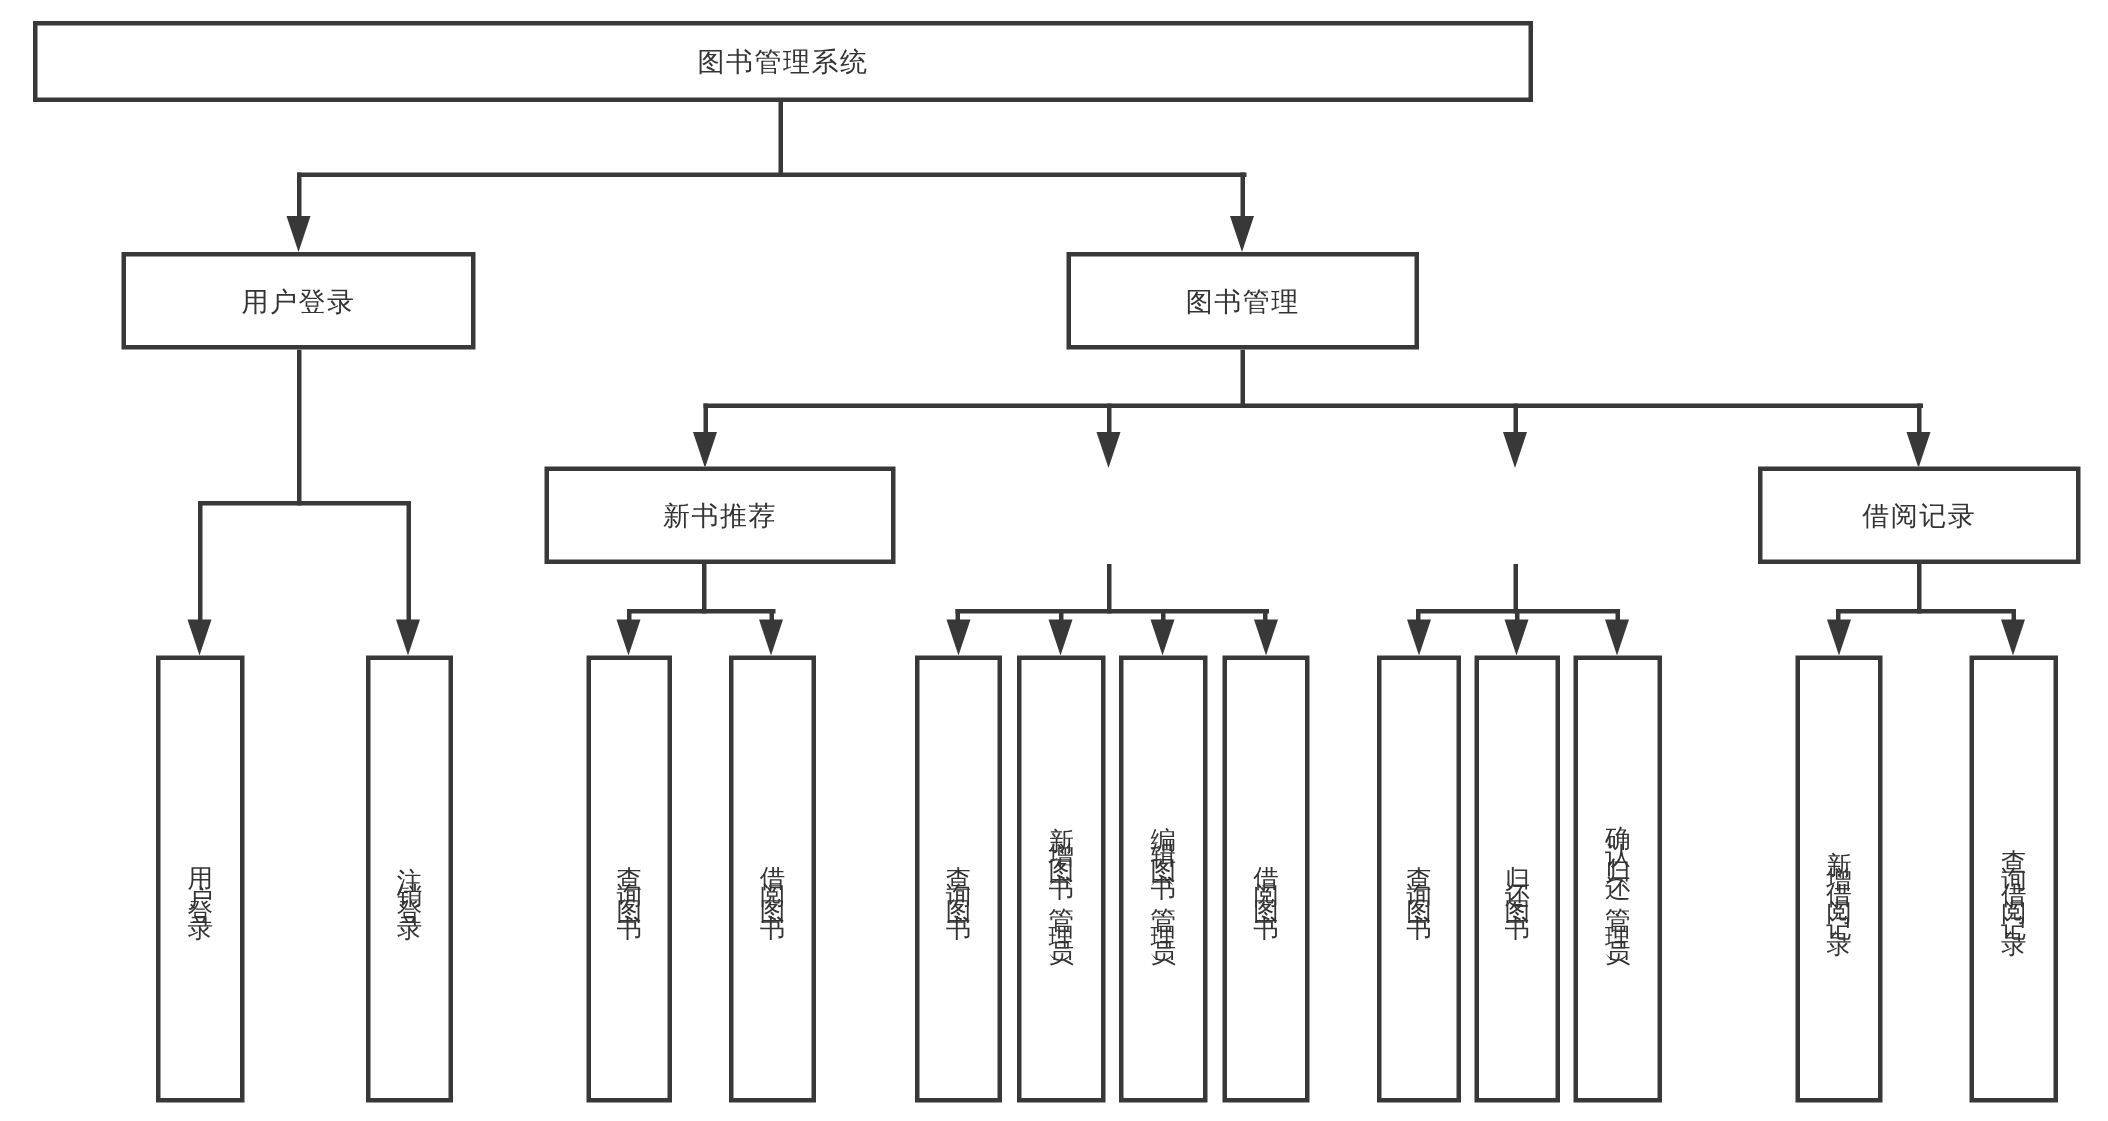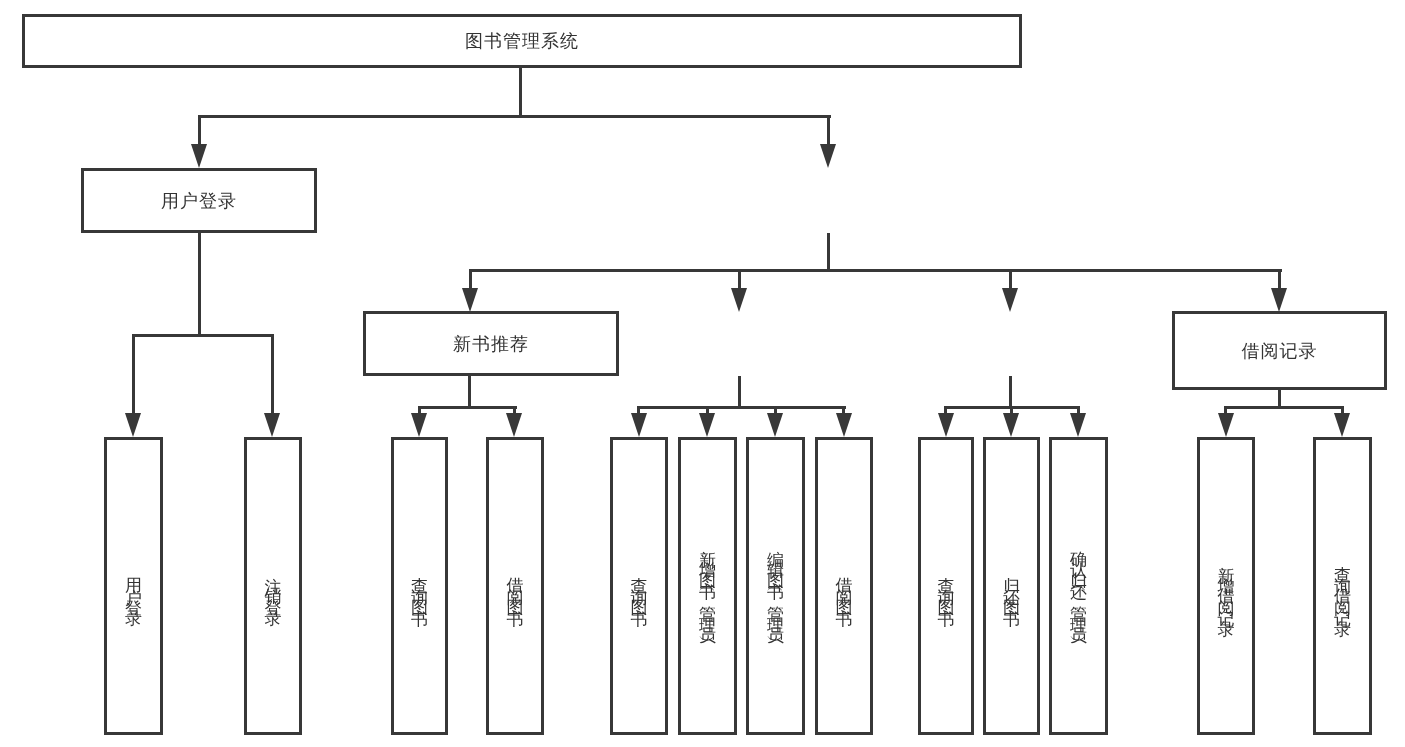--- a/index.html
+++ b/index.html
@@ -65,25 +65,28 @@
 
 <div class="canvas">
 
   <div class="box" style="left:22px;top:14px;width:1000px;height:54px;">
     <span class="hlabel">图书管理系统</span>
   </div>
 
   <div class="box" style="left:81px;top:168px;width:236px;height:65px;">
     <span class="hlabel">用户登录</span>
   </div>
+  <div class="box" style="left:711px;top:168px;width:235px;height:65px;">
+    <span class="hlabel">图书管理</span>
+  </div>
 
-  <div class="box" style="left:363px;top:311px;width:256px;height:65px;">
+  <div class="box" style="left:363px;top:311px;width:234px;height:65px;">
     <span class="hlabel">新书推荐</span>
   </div>
-  <div class="box" style="left:1172px;top:311px;width:215px;height:79px;">
+  <div class="box" style="left:1172px;top:311px;width:215px;height:65px;">
     <span class="hlabel">借阅记录</span>
   </div>
 
   <div class="box leaf" style="left:104px;top:437px;width:59px;height:298px;">
     <span class="vlabel">用户登录</span>
   </div>
   <div class="box leaf" style="left:244px;top:437px;width:58px;height:298px;">
     <span class="vlabel">注销登录</span>
   </div>
 

